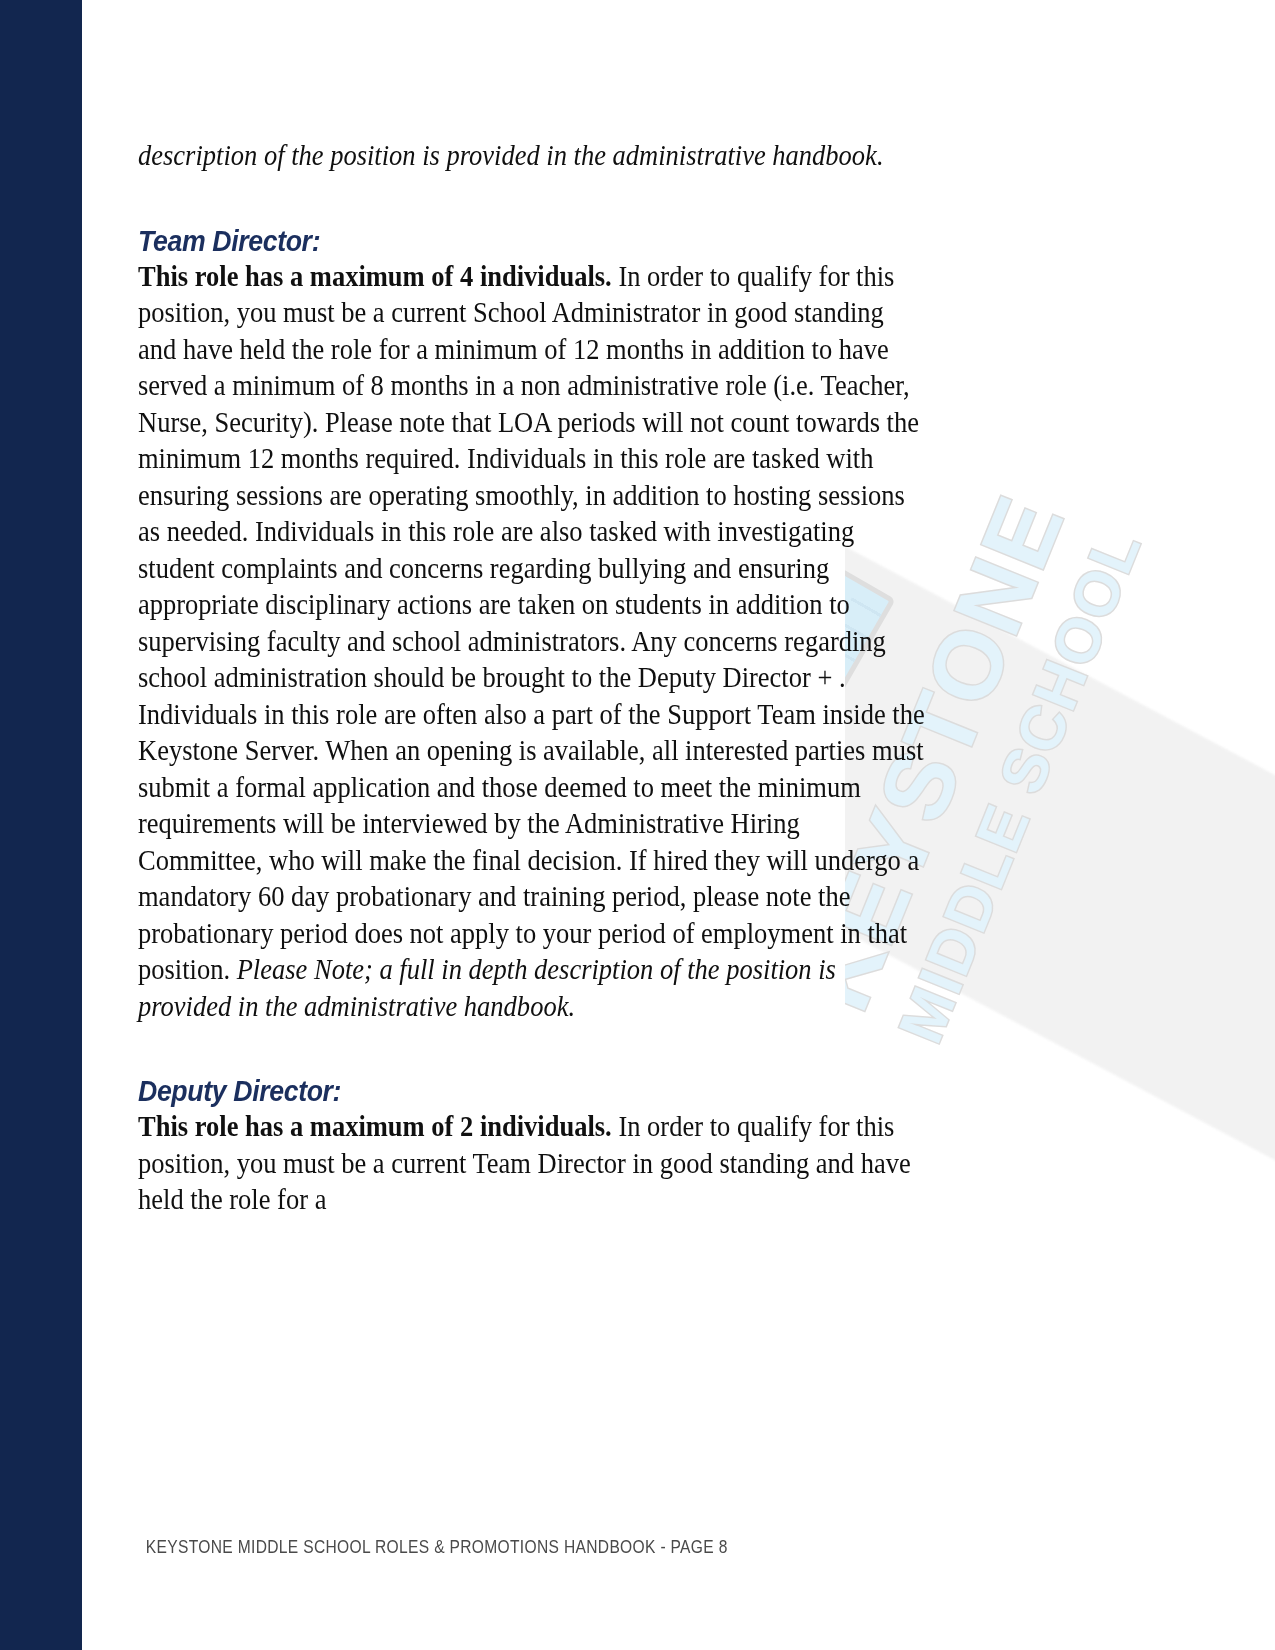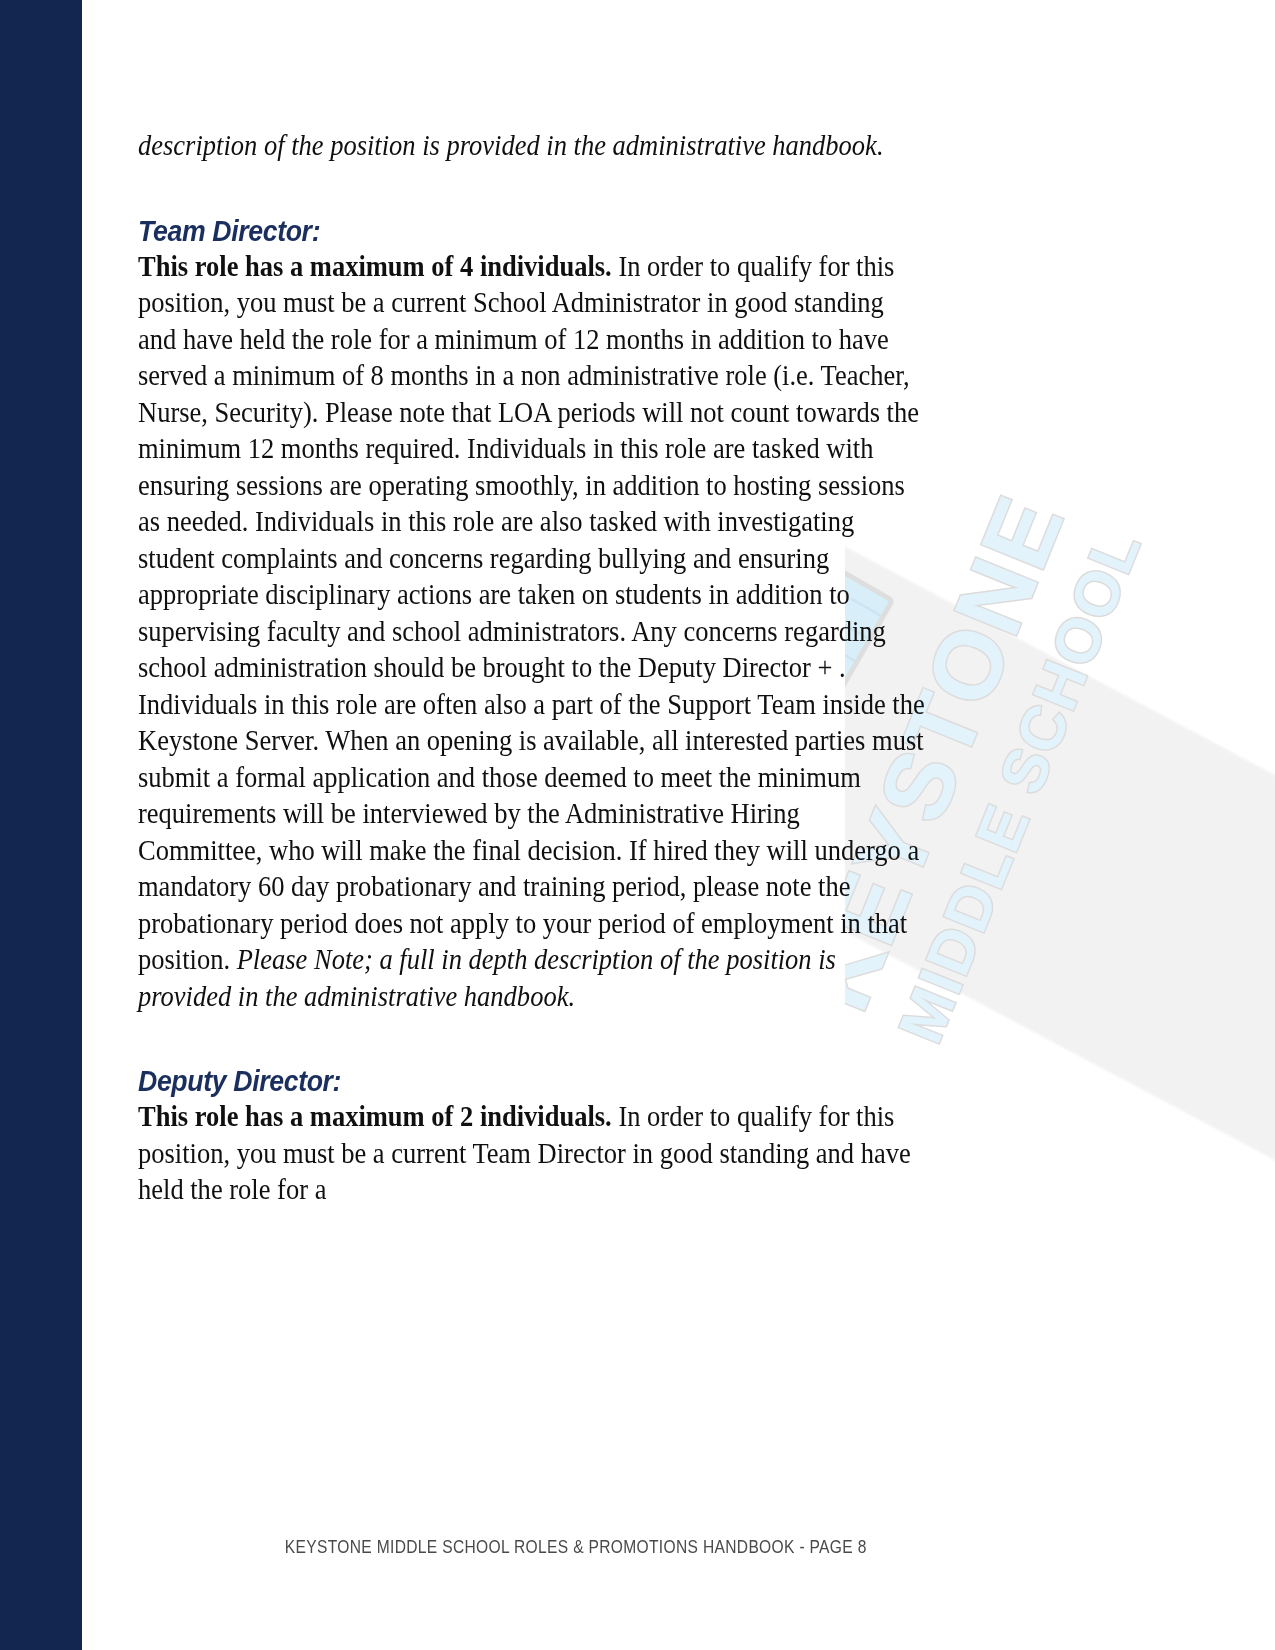--- a/index.html
+++ b/index.html
@@ -104,21 +104,21 @@
     opacity: .55;
     transform: rotate(6deg);
     border-radius: 10px;
     filter: blur(1px);
   }
 
   
   #content {
     position: absolute;
     left: 138px;
-    top: 128px;
+    top: 138px;
     width: 790px;
     z-index: 3;
   }
   .para {
     font-size: 28.5px;
     line-height: 36.5px;
     color: #101010;
     margin: 0;
     text-align: left;
     font-stretch: condensed;
@@ -150,21 +150,20 @@
     transform-origin: left center;
     width: 400px;
   }
 
   
   #footer {
     position: absolute;
     left: 82px;
     top: 1536px;
     width: 988px;
-    text-align: center;
     z-index: 4;
   }
   #footer-text {
     display: inline-block;
     font-family: "Liberation Sans", "DejaVu Sans", sans-serif;
     font-size: 19px;
     letter-spacing: 0.4px;
     color: #4a4a4a;
     transform: scaleX(0.82);
     white-space: nowrap;

